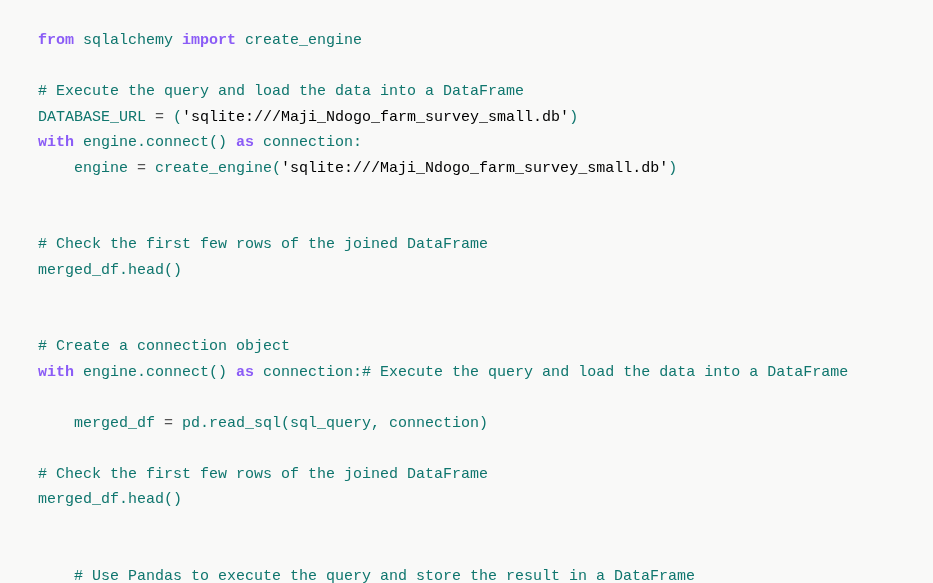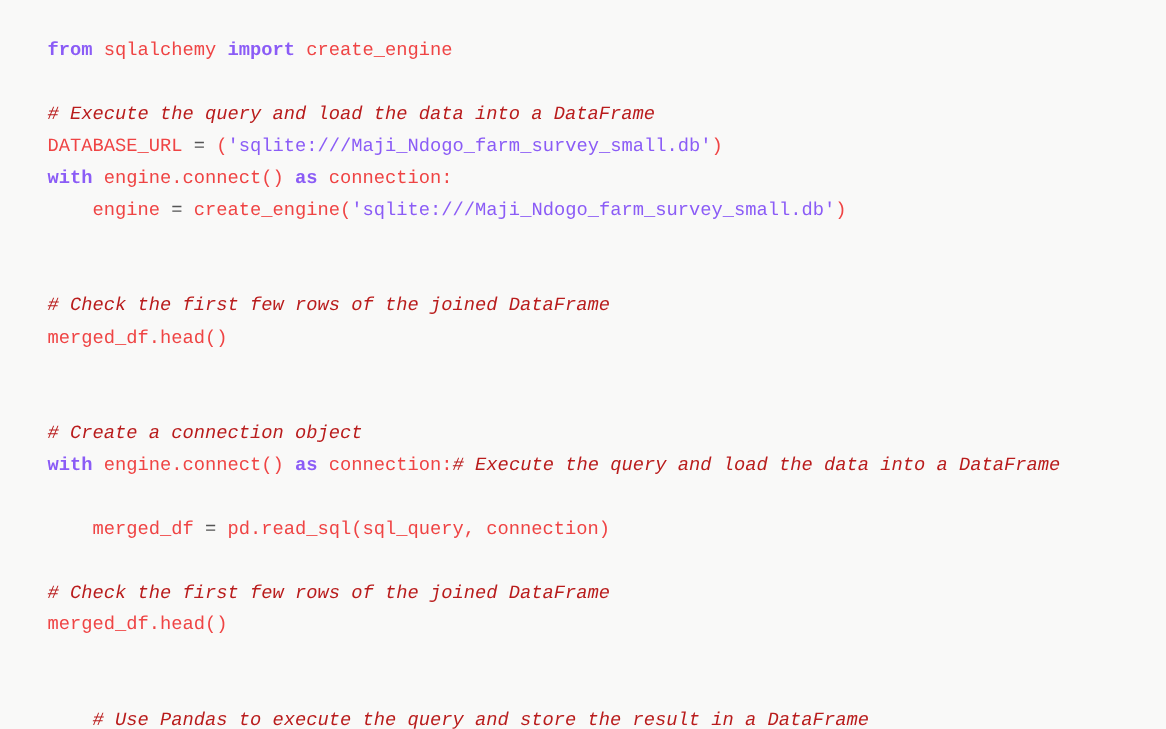--- a/index.html
+++ b/index.html
@@ -15,22 +15,22 @@
       font-size: 15px;
       line-height: 1.7;
       padding: 28px 38px;
       color: #222;
       overflow: hidden;
     }
     .code-block {
       white-space: pre;
     }
     .kw { color: #8b5cf6; font-weight: bold; }
-    .comment { color: #b91c1c; font-style: italic; }
-    .str { color: #8b5cf6; }
-    .id { color: #ef4444; }
+    .comment { color: #0f766e; }
+    .str { color: #000000; }
+    .id { color: #0f766e; }
     .op { color: #555; }
     .code-line { display: block; min-height: 1.7em; }
   </style>
 </head>
 <body>
 
 <div class="code-block" id="code-container"><span class="code-line"><span class="kw">from</span><span class="id"> sqlalchemy </span><span class="kw">import</span><span class="id"> create_engine</span></span><span class="code-line">&nbsp;</span><span class="code-line"><span class="comment"># Execute the query and load the data into a DataFrame</span></span><span class="code-line"><span class="id">DATABASE_URL </span><span class="op">=</span><span class="id"> (</span><span class="str">'sqlite:///Maji_Ndogo_farm_survey_small.db'</span><span class="id">)</span></span><span class="code-line"><span class="kw">with</span><span class="id"> engine.connect() </span><span class="kw">as</span><span class="id"> connection:</span></span><span class="code-line"><span class="id">    engine </span><span class="op">=</span><span class="id"> create_engine(</span><span class="str">'sqlite:///Maji_Ndogo_farm_survey_small.db'</span><span class="id">)</span></span><span class="code-line">&nbsp;</span><span class="code-line">&nbsp;</span><span class="code-line"><span class="comment"># Check the first few rows of the joined DataFrame</span></span><span class="code-line"><span class="id">merged_df.head()</span></span><span class="code-line">&nbsp;</span><span class="code-line">&nbsp;</span><span class="code-line"><span class="comment"># Create a connection object</span></span><span class="code-line"><span class="kw">with</span><span class="id"> engine.connect() </span><span class="kw">as</span><span class="id"> connection:</span><span class="comment"># Execute the query and load the data into a DataFrame</span></span><span class="code-line">&nbsp;</span><span class="code-line"><span class="id">    merged_df </span><span class="op">=</span><span class="id"> pd.read_sql(sql_query, connection)</span></span><span class="code-line">&nbsp;</span><span class="code-line"><span class="comment"># Check the first few rows of the joined DataFrame</span></span><span class="code-line"><span class="id">merged_df.head()</span></span><span class="code-line">&nbsp;</span><span class="code-line">&nbsp;</span><span class="code-line"><span class="comment">    # Use Pandas to execute the query and store the result in a DataFrame</span></span></div>
 
 </body></html>

